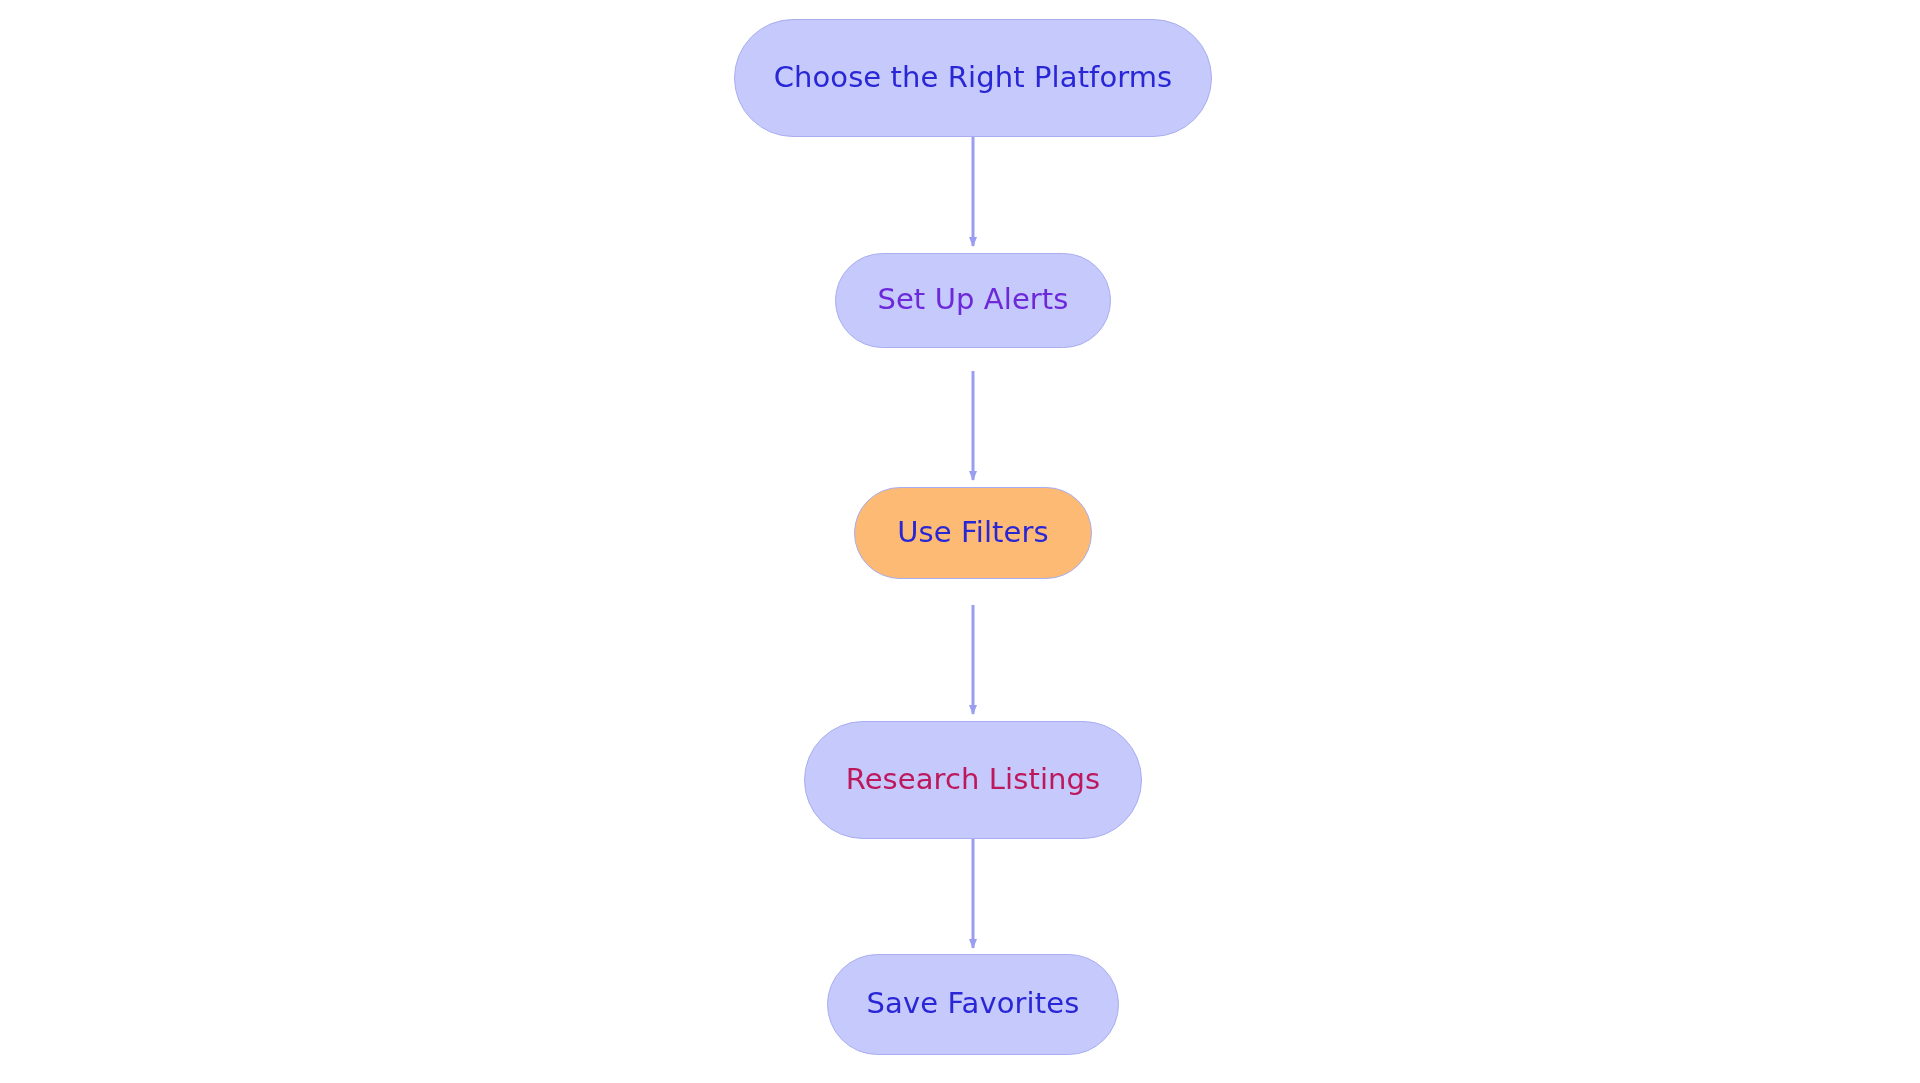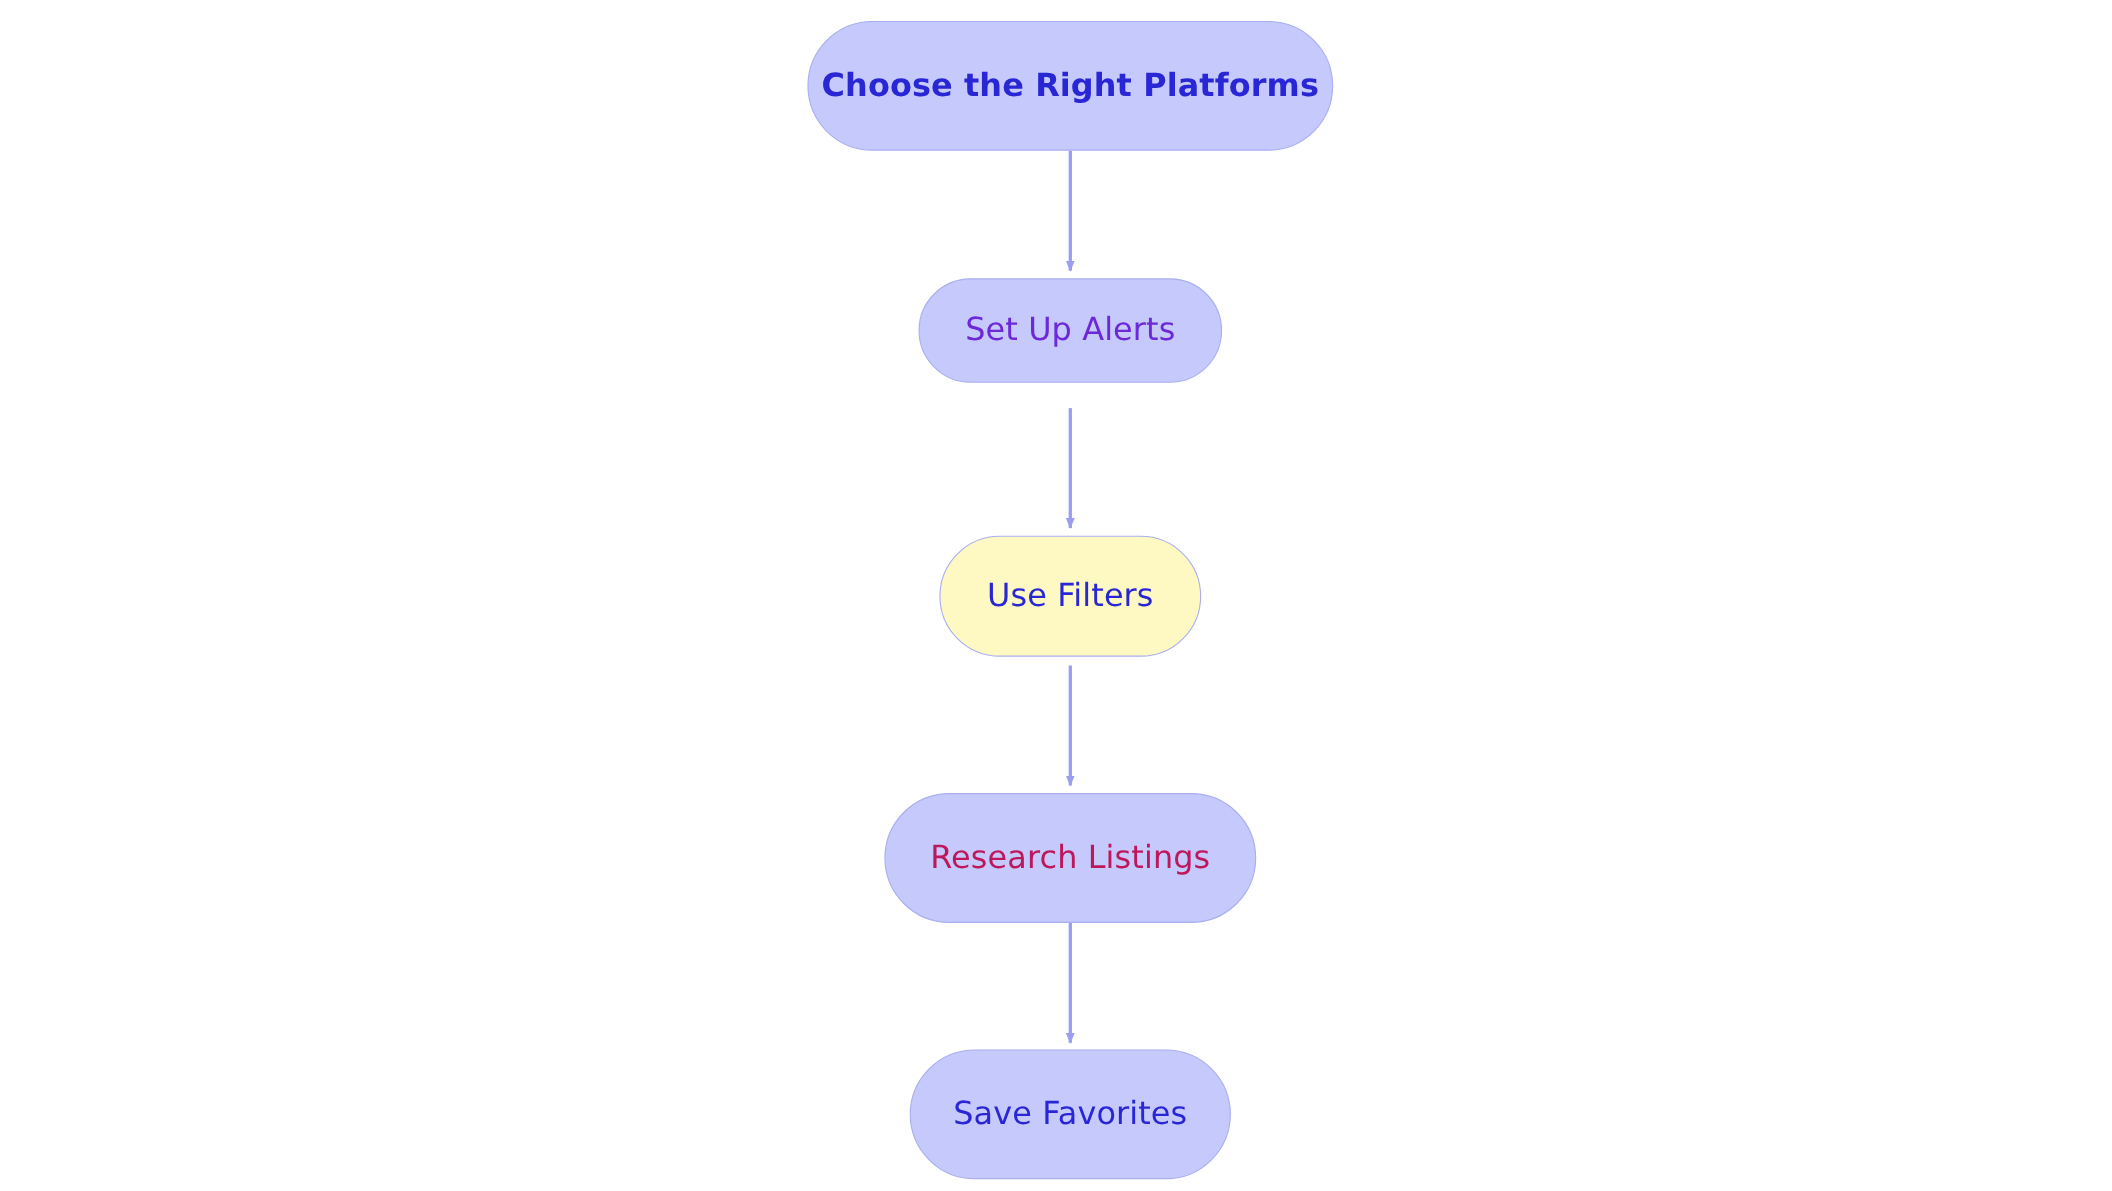--- a/index.html
+++ b/index.html
@@ -59,29 +59,29 @@
       </marker>
     </defs>
     <g id="edge-group">
         <line x1="973" y1="137" x2="973" y2="246" stroke="#9a9ef0" stroke-width="3" marker-end="url(#arrowhead)"></line>
         <line x1="973" y1="371" x2="973" y2="480" stroke="#9a9ef0" stroke-width="3" marker-end="url(#arrowhead)"></line>
         <line x1="973" y1="605" x2="973" y2="714" stroke="#9a9ef0" stroke-width="3" marker-end="url(#arrowhead)"></line>
         <line x1="973" y1="839" x2="973" y2="948" stroke="#9a9ef0" stroke-width="3" marker-end="url(#arrowhead)"></line>
       </g>
   </svg>
   <div id="node-layer">
-      <div class="node" style="left: 973px; top: 19px; width: 478px; height: 118px; background: rgb(197, 201, 251); border-color: rgb(169, 174, 240); color: rgb(41, 38, 214); font-weight: bold;">
+      <div class="node" style="left: 973px; top: 19px; width: 478px; height: 118px; background: rgb(197, 201, 251); border-color: rgb(169, 174, 240); color: rgb(41, 38, 214);">
         <span class="node-label">Choose the Right Platforms</span>
       </div>
       <div class="node" style="left: 973px; top: 253px; width: 276px; height: 95px; background: rgb(197, 201, 251); border-color: rgb(169, 174, 240); color: #6d28d9;">
         <span class="node-label">Set Up Alerts</span>
       </div>
-      <div class="node" style="left: 973px; top: 487px; width: 238px; height: 110px; background: #fef9c3; border-color: rgb(169, 174, 240); color: rgb(41, 38, 214);">
+      <div class="node" style="left: 973px; top: 487px; width: 238px; height: 92px; background: #fdba74; border-color: rgb(169, 174, 240); color: rgb(41, 38, 214);">
         <span class="node-label">Use Filters</span>
       </div>
       <div class="node" style="left: 973px; top: 721px; width: 338px; height: 118px; background: rgb(197, 201, 251); border-color: rgb(169, 174, 240); color: #be185d;">
         <span class="node-label">Research Listings</span>
       </div>
-      <div class="node" style="left: 973px; top: 954px; width: 292px; height: 118px; background: rgb(197, 201, 251); border-color: rgb(169, 174, 240); color: rgb(41, 38, 214);">
+      <div class="node" style="left: 973px; top: 954px; width: 292px; height: 101px; background: rgb(197, 201, 251); border-color: rgb(169, 174, 240); color: rgb(41, 38, 214);">
         <span class="node-label">Save Favorites</span>
       </div>
     </div>
 </div>
 
 </body></html>

